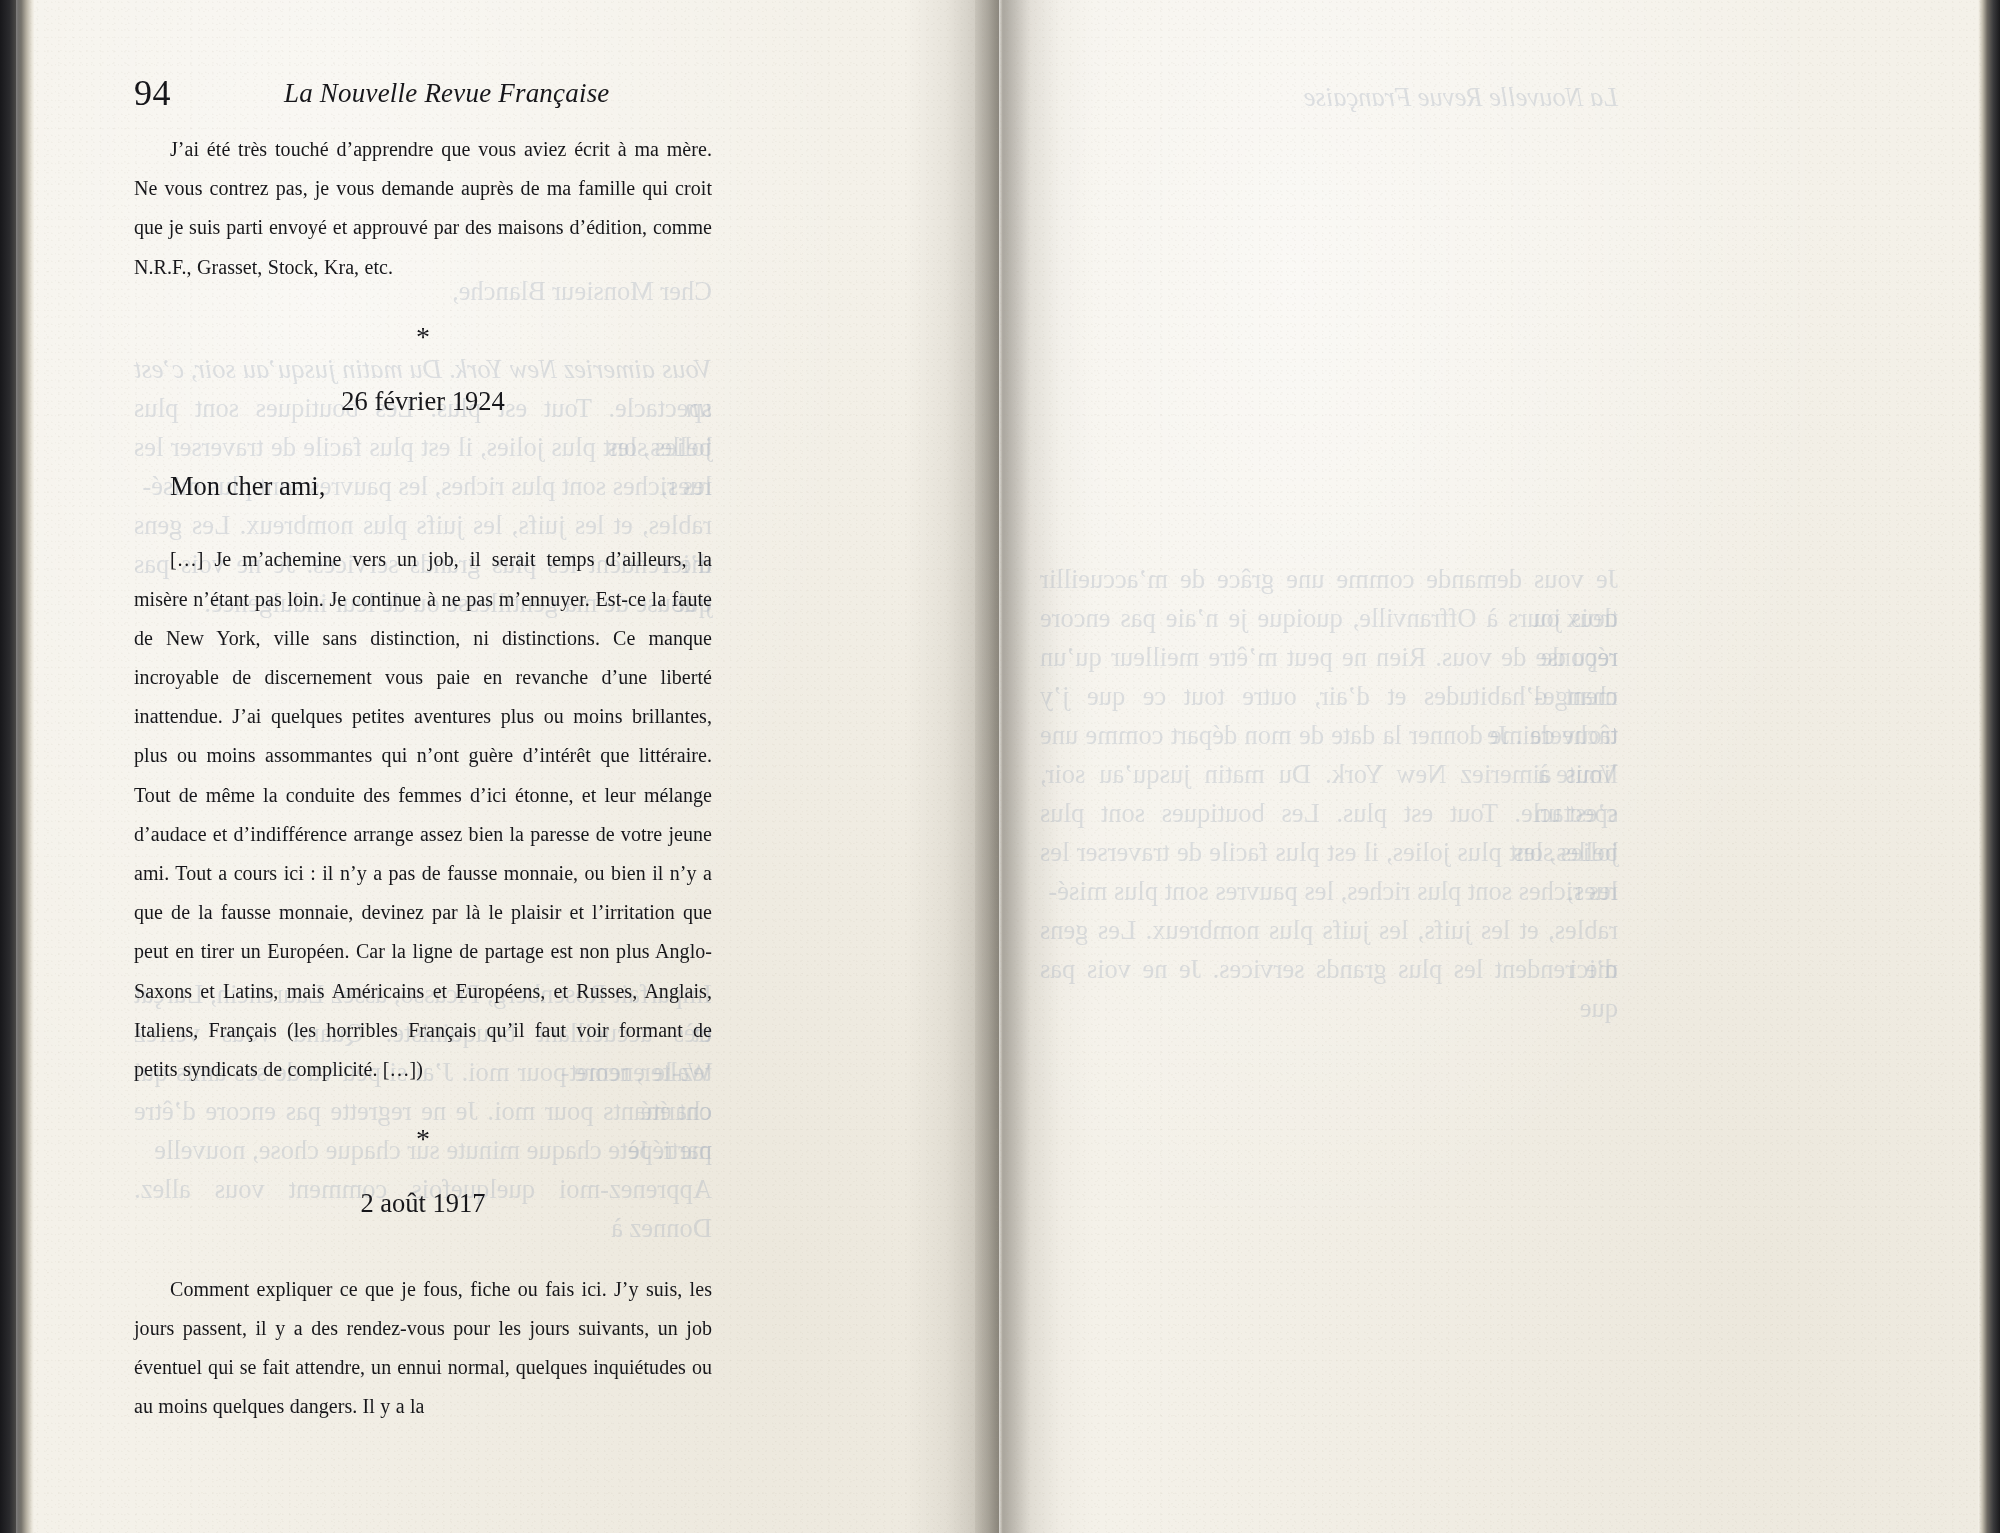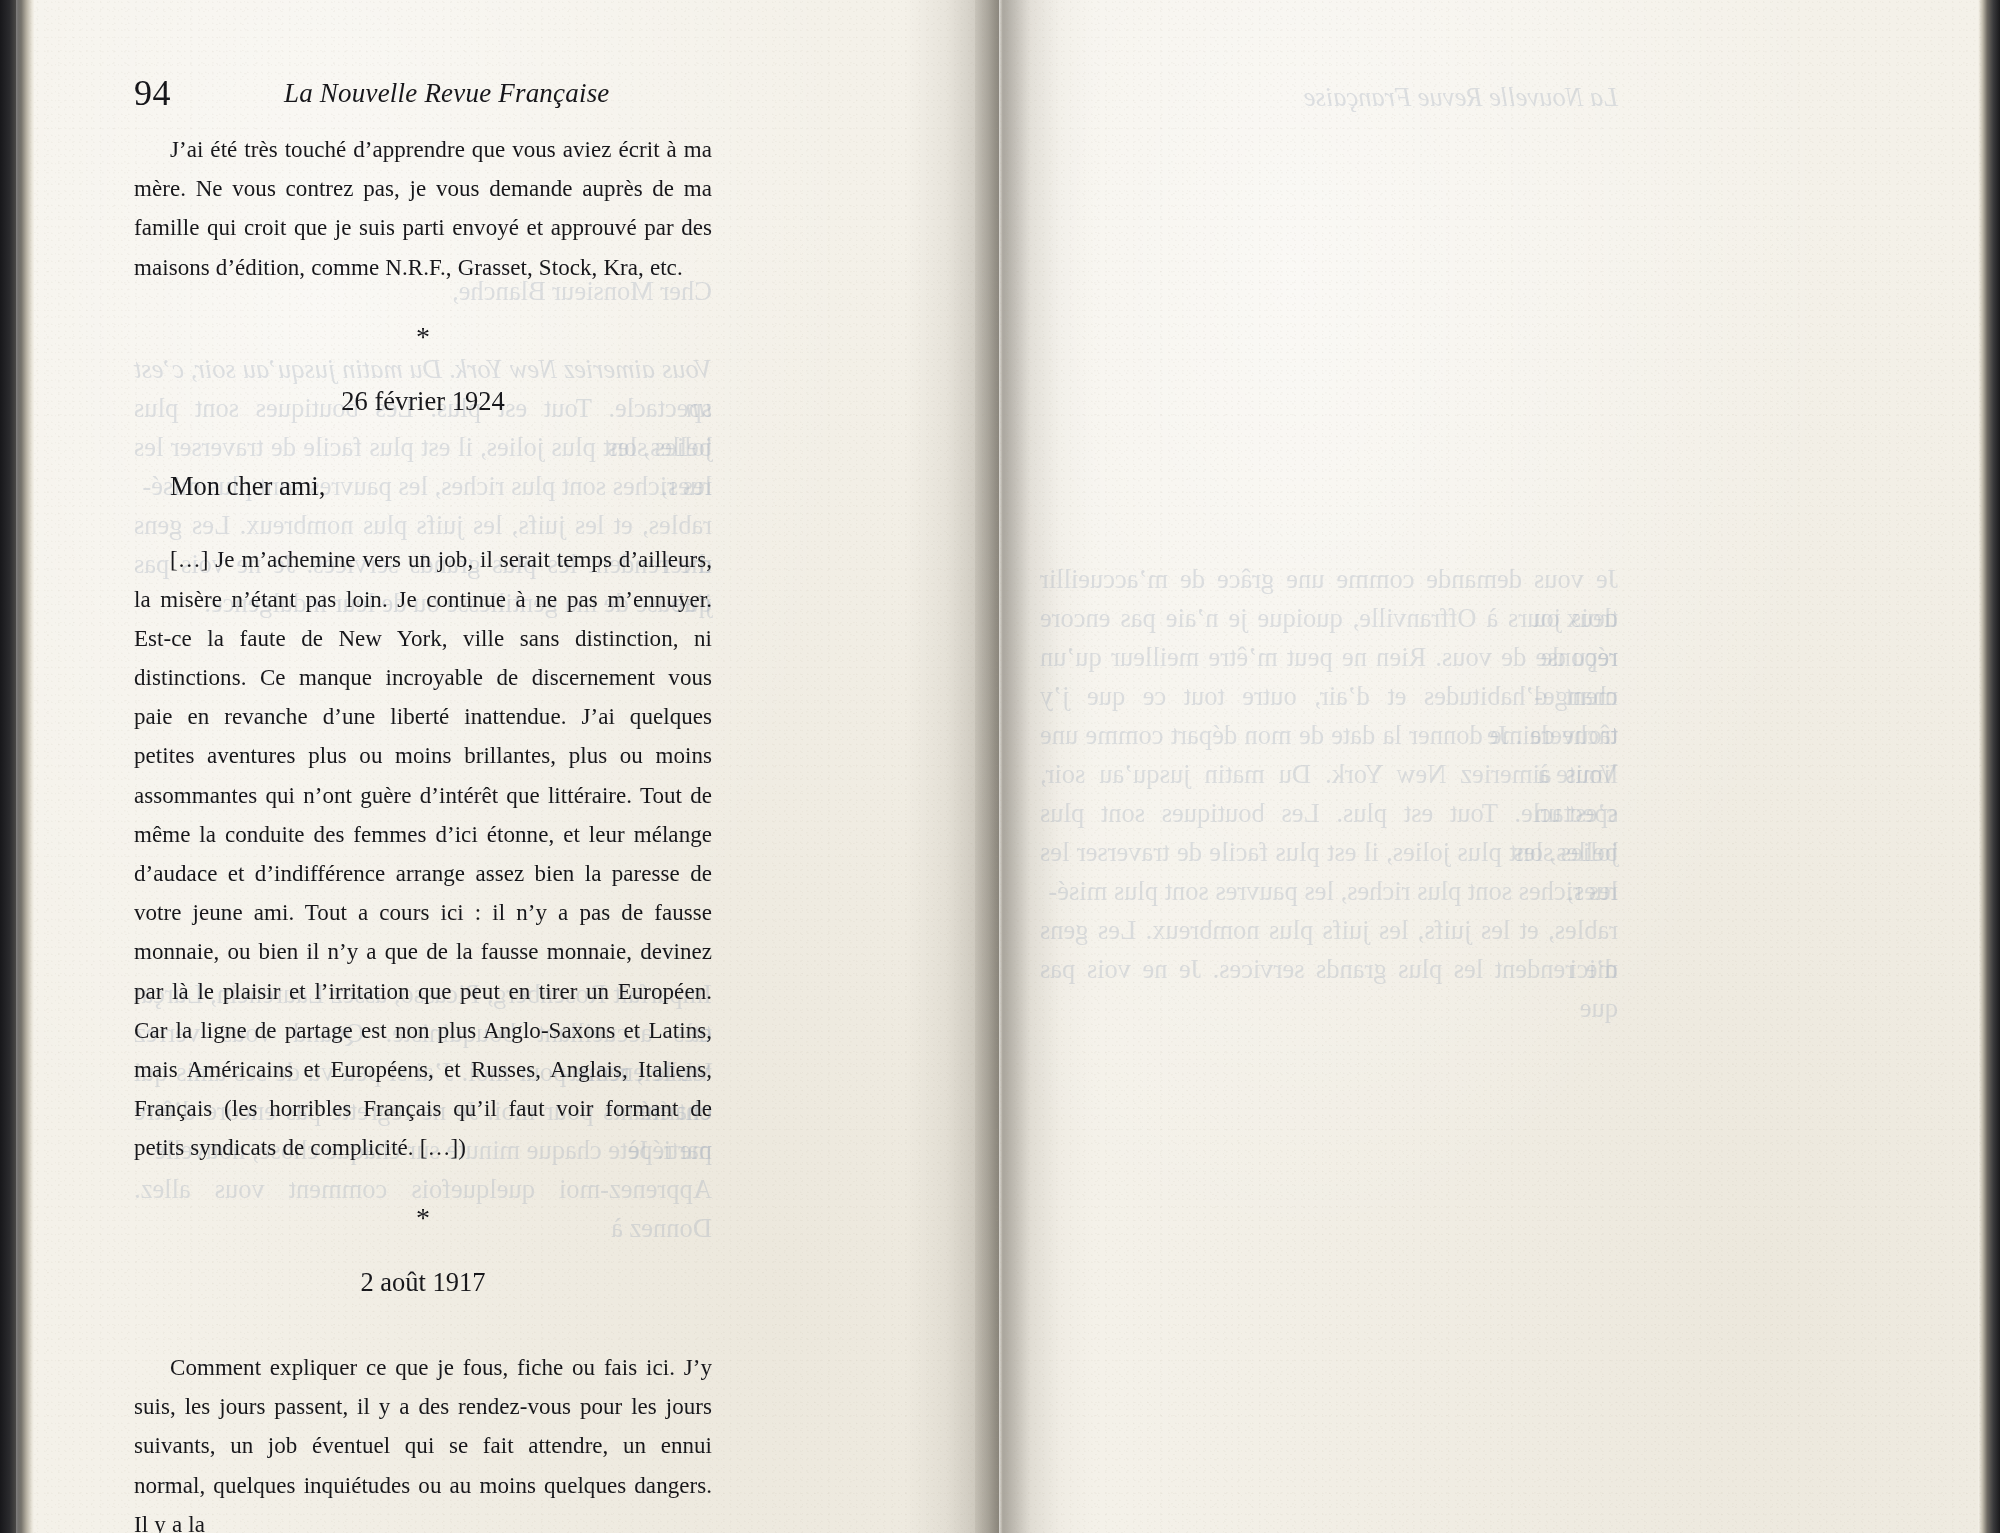--- a/index.html
+++ b/index.html
@@ -114,21 +114,21 @@
     position: absolute;
     top: 0;
     font-style: italic;
     font-size: 27px;
     letter-spacing: 0.2px;
   }
   .runtitle-verso { left: 150px; }
 
   p.body {
     margin: 0;
-    font-size: 23px;
+    font-size: 20px;
     line-height: 39.2px;
     text-align: justify;
     text-justify: inter-word;
     letter-spacing: 0.05px;
     word-spacing: 0.3px;
     -webkit-hyphens: none;
     hyphens: none;
   }
   p.body.indent { text-indent: 36px; }
   p.body.flush { text-align-last: left; }

